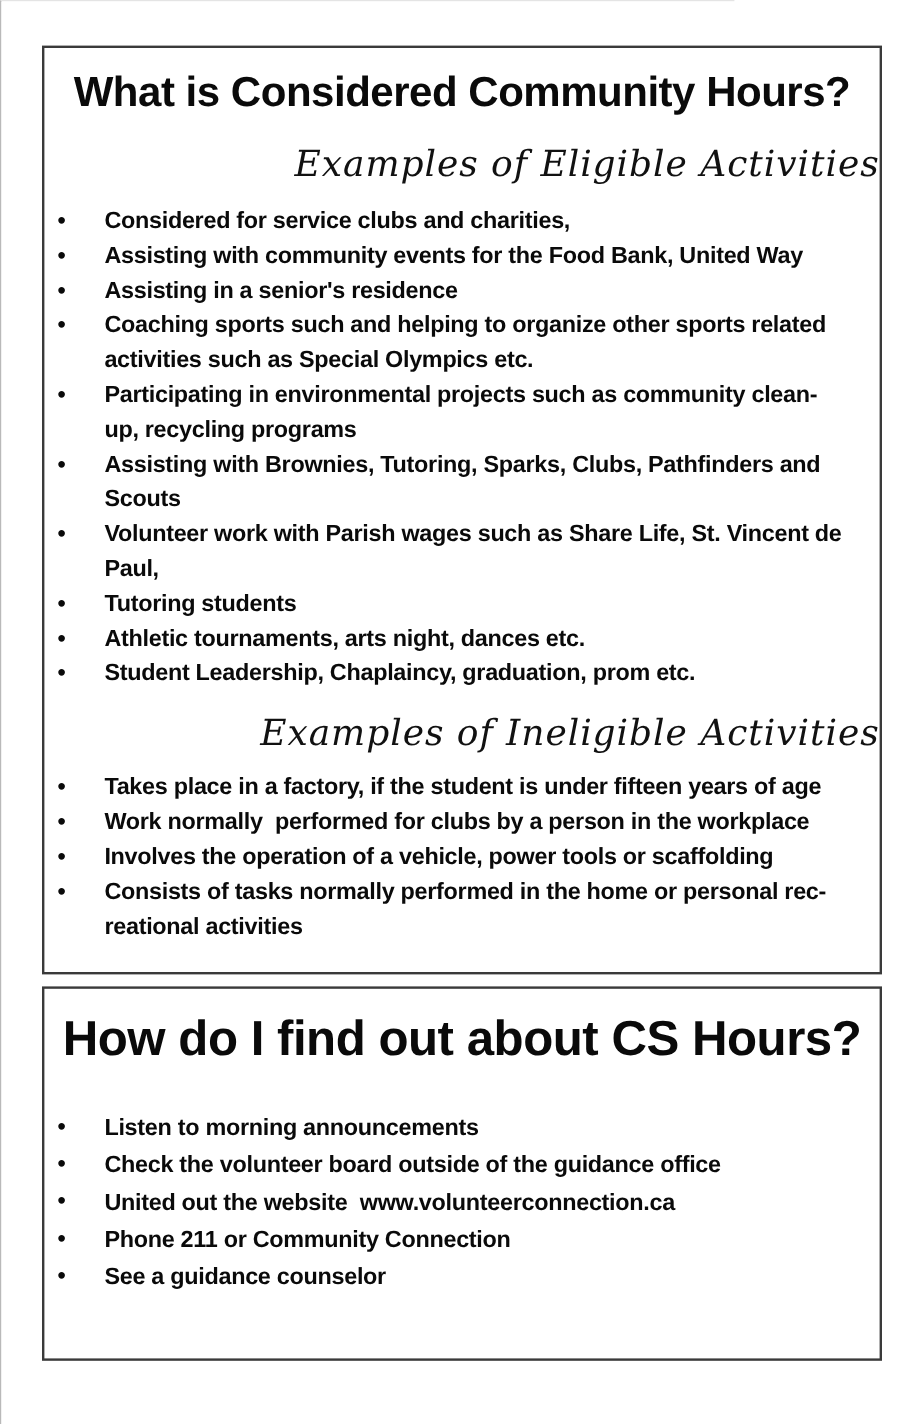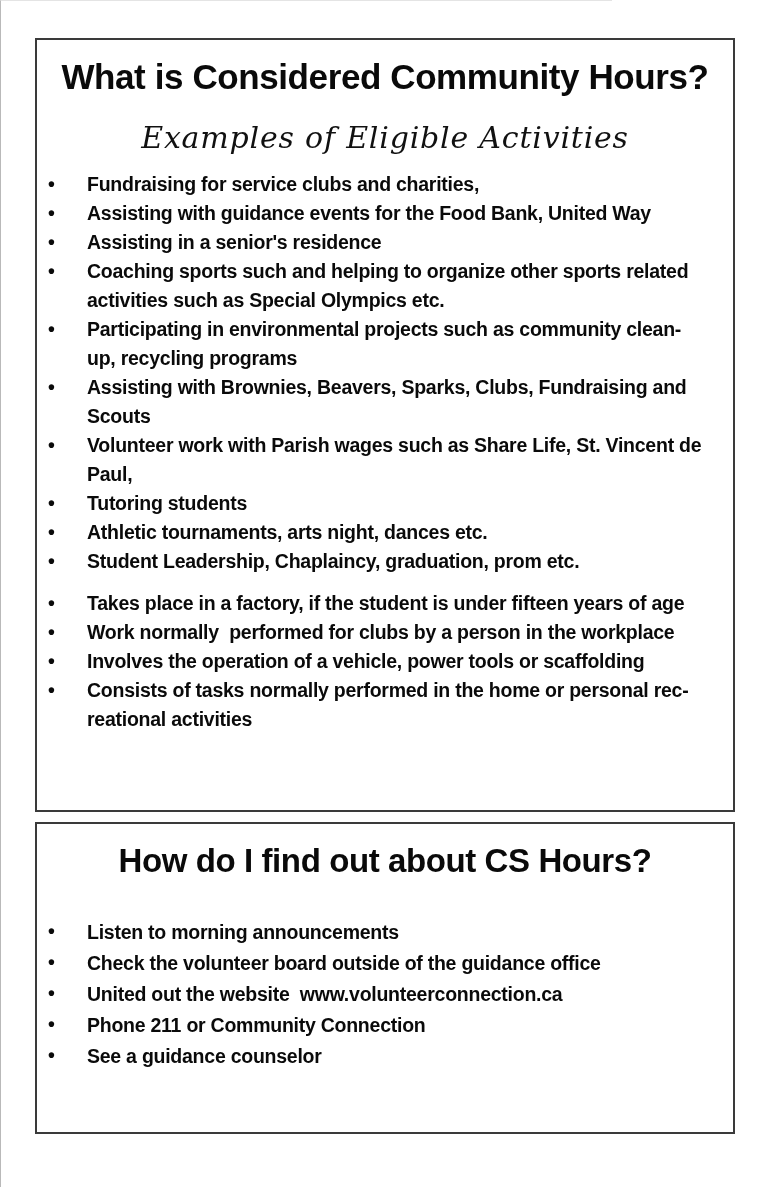--- a/index.html
+++ b/index.html
@@ -58,25 +58,25 @@
     line-height: 1.05;
     margin: 0;
     padding: 0;
     color: #0a0a0a;
   }
   #title-eligible {
     padding-top: 19px;
   }
   #title-findout {
     padding-top: 20px;
-    font-size: 33px;
+    font-size: 41px;
   }
 
   .script-heading {
-    text-align: center;
+    text-align: right;
     font-family: "DejaVu Serif", serif;
     font-style: italic;
     font-weight: normal;
     font-size: 30px;
     letter-spacing: 0.8px;
     margin: 0;
     color: #111111;
   }
   #sub-eligible {
     padding-top: 24px;
@@ -140,60 +140,61 @@
 
   <section class="box" id="box-eligible">
 
     <h1 class="main-title" id="title-eligible">What is Considered Community Hours?</h1>
 
     <h2 class="script-heading" id="sub-eligible">Examples of Eligible Activities</h2>
 
     <ul class="bullets" id="list-eligible">
       <li class="bullet-item">
         <span class="bullet-marker">•</span>
-        <span class="bullet-text">Fundraising for service clubs and charities,</span>
-      </li>
-      <li class="bullet-item">
-        <span class="bullet-marker">•</span>
-        <span class="bullet-text">Assisting with guidance events for the Food Bank, United Way</span>
+        <span class="bullet-text">Considered for service clubs and charities,</span>
+      </li>
+      <li class="bullet-item">
+        <span class="bullet-marker">•</span>
+        <span class="bullet-text">Assisting with community events for the Food Bank, United Way</span>
       </li>
       <li class="bullet-item">
         <span class="bullet-marker">•</span>
         <span class="bullet-text">Assisting in a senior's residence</span>
       </li>
       <li class="bullet-item">
         <span class="bullet-marker">•</span>
         <span class="bullet-text">Coaching sports such and helping to organize other sports related activities such as Special Olympics etc.</span>
       </li>
       <li class="bullet-item">
         <span class="bullet-marker">•</span>
         <span class="bullet-text">Participating in environmental projects such as community clean-up, recycling programs</span>
       </li>
       <li class="bullet-item">
         <span class="bullet-marker">•</span>
-        <span class="bullet-text">Assisting with Brownies, Beavers, Sparks, Clubs, Fundraising and Scouts</span>
+        <span class="bullet-text">Assisting with Brownies, Tutoring, Sparks, Clubs, Pathfinders and Scouts</span>
       </li>
       <li class="bullet-item">
         <span class="bullet-marker">•</span>
         <span class="bullet-text">Volunteer work with Parish wages such as Share Life, St. Vincent de Paul,</span>
       </li>
       <li class="bullet-item">
         <span class="bullet-marker">•</span>
         <span class="bullet-text">Tutoring students</span>
       </li>
       <li class="bullet-item">
         <span class="bullet-marker">•</span>
         <span class="bullet-text">Athletic tournaments, arts night, dances etc.</span>
       </li>
       <li class="bullet-item">
         <span class="bullet-marker">•</span>
         <span class="bullet-text">Student Leadership, Chaplaincy, graduation, prom etc.</span>
       </li>
     </ul>
 
+    <h2 class="script-heading" id="sub-ineligible">Examples of Ineligible Activities</h2>
 
     <ul class="bullets" id="list-ineligible">
       <li class="bullet-item">
         <span class="bullet-marker">•</span>
         <span class="bullet-text">Takes place in a factory, if the student is under fifteen years of age</span>
       </li>
       <li class="bullet-item">
         <span class="bullet-marker">•</span>
         <span class="bullet-text">Work normally  performed for clubs by a person in the workplace</span>
       </li>

